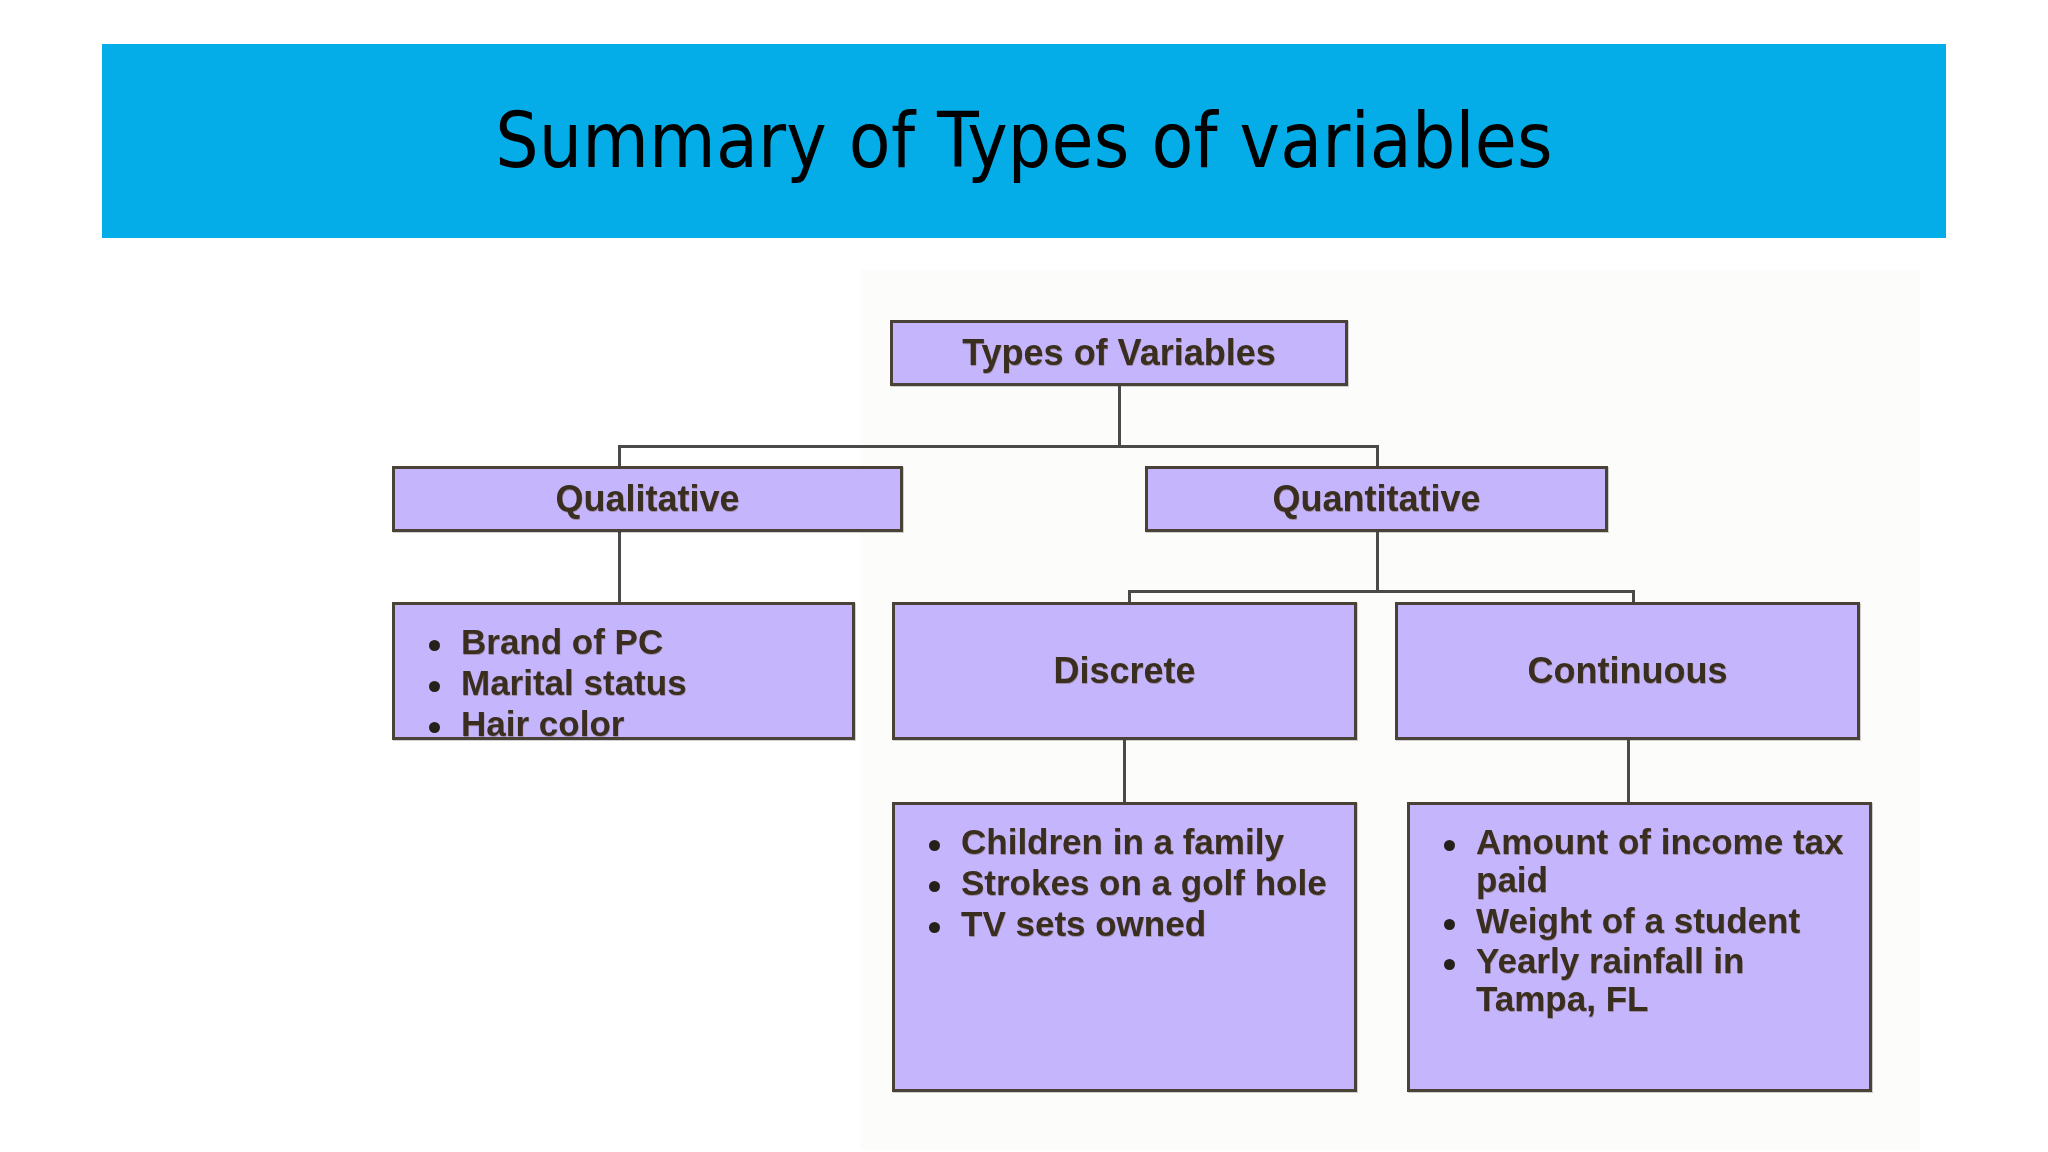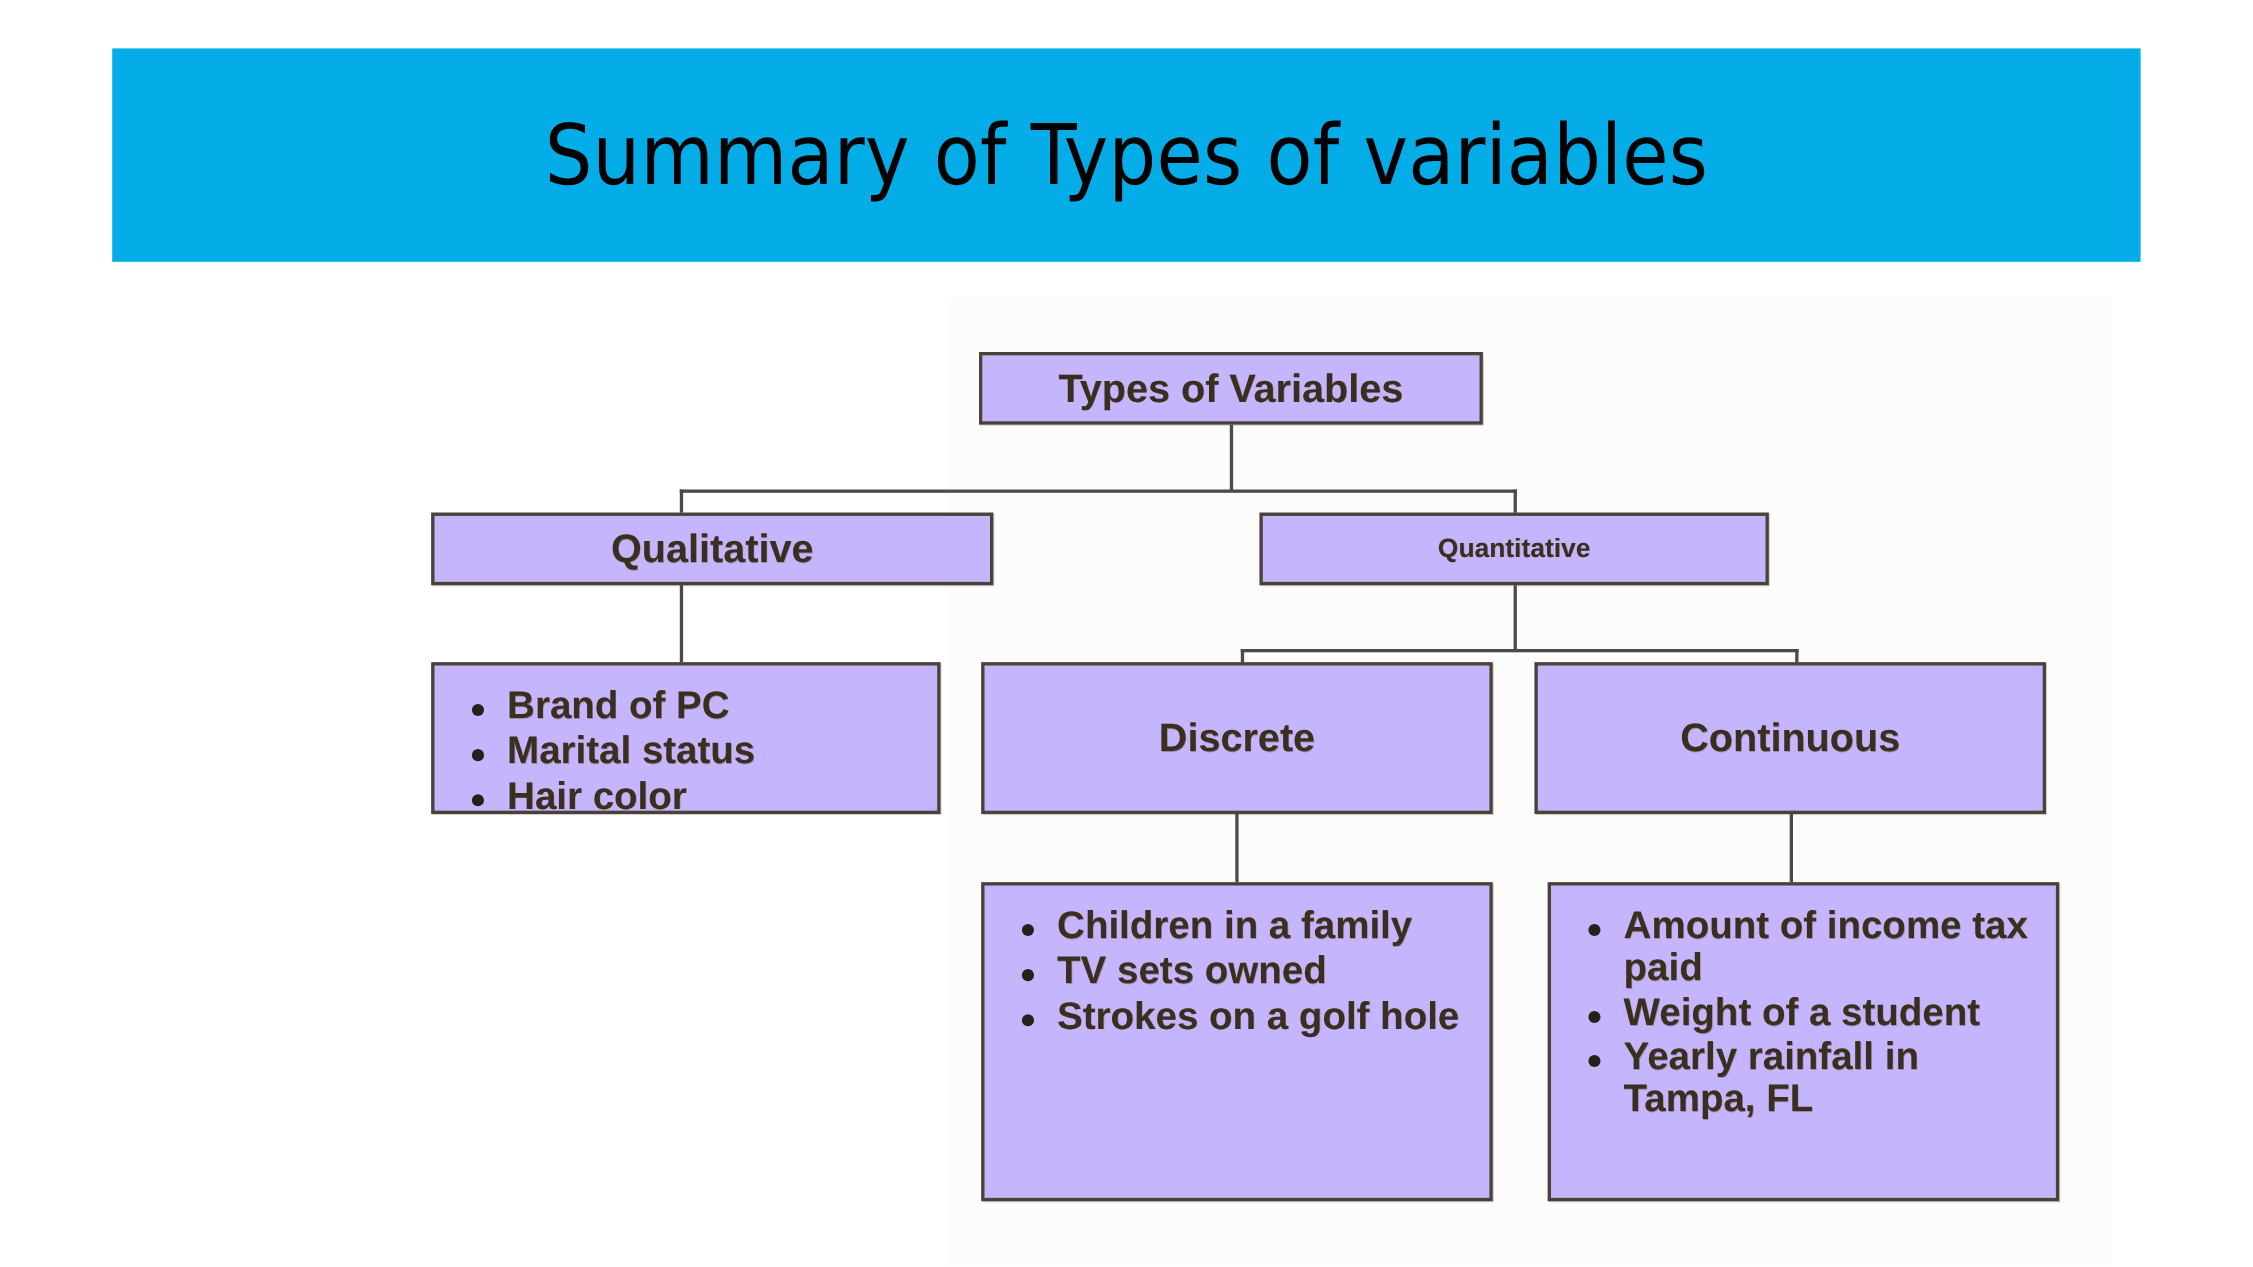--- a/index.html
+++ b/index.html
@@ -137,21 +137,21 @@
   <div class="conn v" style="left:1118px; top:116px; width:3px; height:61px;"></div>
   <div class="conn h" style="left:618px; top:175px; width:761px; height:3px;"></div>
   <div class="conn v" style="left:618px; top:175px; width:3px; height:290px;"></div>
   <div class="conn v" style="left:1376px; top:175px; width:3px; height:52px;"></div>
 
   <div class="node" style="left:392px; top:196px; width:511px; height:66px;">
     <div class="node-label" style="font-size:36px;">Qualitative</div>
   </div>
 
   <div class="node" style="left:1145px; top:196px; width:463px; height:66px;">
-    <div class="node-label" style="font-size:24px;">Quantitative</div>
+    <div class="node-label" style="font-size:36px;">Quantitative</div>
   </div>
 
   <div class="conn v" style="left:1376px; top:262px; width:3px; height:60px;"></div>
   <div class="conn h" style="left:1128px; top:320px; width:507px; height:3px;"></div>
   <div class="conn v" style="left:1128px; top:320px; width:3px; height:75px;"></div>
   <div class="conn v" style="left:1632px; top:320px; width:3px; height:75px;"></div>
 
   <div class="node list" style="left:392px; top:332px; width:463px; height:138px;">
     <ul class="bullets">
       <li>Brand of PC</li>
@@ -167,22 +167,22 @@
   <div class="node" style="left:1395px; top:332px; width:465px; height:138px;">
     <div class="node-label" style="font-size:36px;">Continuous</div>
   </div>
 
   <div class="conn v" style="left:1123px; top:470px; width:3px; height:135px;"></div>
   <div class="conn v" style="left:1627px; top:470px; width:3px; height:135px;"></div>
 
   <div class="node list" style="left:892px; top:532px; width:465px; height:490px; height:290px;">
     <ul class="bullets">
       <li>Children in a family</li>
+      <li>Strokes on a golf hole</li>
       <li>TV sets owned</li>
-      <li>Strokes on a golf hole</li>
     </ul>
   </div>
 
   <div class="node list" style="left:1395px; top:532px; width:465px; height:290px;margin-left:12px;">
     <ul class="bullets">
       <li>Amount of income tax paid</li>
       <li>Weight of a student</li>
       <li>Yearly rainfall in Tampa, FL</li>
     </ul>
   </div>

